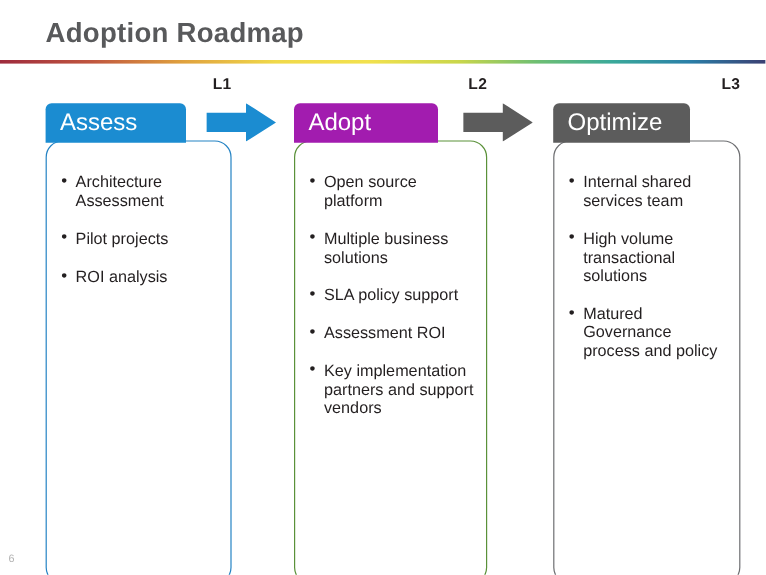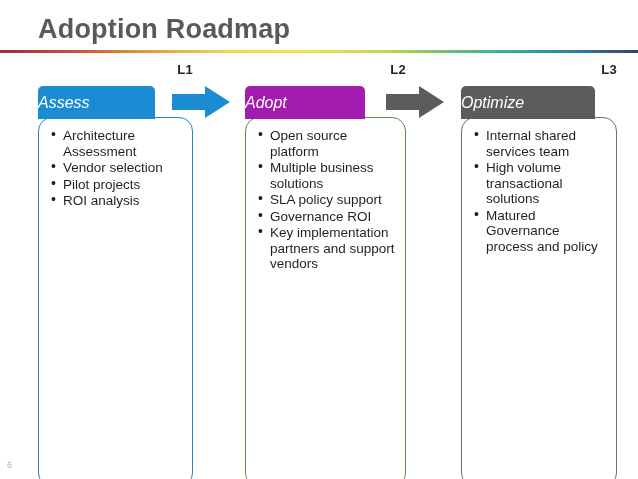--- a/index.html
+++ b/index.html
@@ -13,21 +13,21 @@
     font-family: "Liberation Sans", sans-serif;
     overflow: hidden;
     position: relative;
   }
 
   
   .slide-title {
     position: absolute;
     left: 38px;
     top: 14px;
-    font-size: 27px;
+    font-size: 23px;
     font-weight: bold;
     color: #58595b;
     letter-spacing: 0.2px;
     white-space: nowrap;
   }
 
   
   .divider {
     position: absolute;
     left: 0;
@@ -62,25 +62,25 @@
     color: #231f20;
     letter-spacing: 0.3px;
   }
   .stage-chip {
     position: absolute;
     top: 24px;
     height: 33px;
     border-radius: 5px 5px 0 0;
     box-sizing: border-box;
     color: #ffffff;
-    font-size: 16px;
+    font-size: 20px;
     line-height: 33px;
+    padding-left: 12px;
     white-space: nowrap;
     z-index: 3;
-    font-style: italic;
   }
   .stage-panel {
     position: absolute;
     top: 55px;
     box-sizing: border-box;
     background: #ffffff;
     border: 1.6px solid #1b8cd1;
     border-radius: 14px;
     z-index: 2;
   }
@@ -88,20 +88,21 @@
     margin: 0;
     padding: 10px 8px 0 24px;
     list-style: none;
   }
   .stage-list li {
     position: relative;
     font-size: 13.5px;
     line-height: 15.5px;
     color: #231f20;
     margin-bottom: 1px;
+    margin-top: 16px;
   }
   .stage-list li::before {
     content: "\2022";
     position: absolute;
     left: -12px;
     top: -1px;
     font-size: 14px;
     color: #231f20;
   }
 
@@ -110,21 +111,21 @@
   #stage-assess .stage-chip { left: 0; width: 117px; background: #1b8cd1; }
   #stage-assess .stage-panel { left: 0; width: 155px; height: 370px; border-color: #2483c4; }
 
   
   #stage-adopt { left: 245px; width: 161px; }
   #stage-adopt .stage-chip { left: 0; width: 120px; background: #a21caf; }
   #stage-adopt .stage-panel { left: 0; width: 161px; height: 370px; border-color: #5a9139; }
 
   
   #stage-optimize { left: 461px; width: 156px; }
-  #stage-optimize .stage-chip { left: 0; width: 134px; background: #5c5c5c; }
+  #stage-optimize .stage-chip { left: 0; width: 114px; background: #5c5c5c; }
   #stage-optimize .stage-panel { left: 0; width: 156px; height: 370px; border-color: #6d6e71; }
 
   
   .flow-arrow {
     position: absolute;
     top: 86px;
     width: 58px;
     height: 32px;
     z-index: 4;
   }
@@ -146,42 +147,41 @@
 <div class="slide-title">Adoption Roadmap</div>
 
 <div class="divider"></div>
 
 <div class="stage" id="stage-assess">
   <div class="stage-level">L1</div>
   <div class="stage-chip">Assess</div>
   <div class="stage-panel">
     <ul class="stage-list">
       <li>Architecture Assessment</li>
-      <li>Vendor selection</li>
       <li>Pilot projects</li>
       <li>ROI analysis</li>
     </ul>
   </div>
 </div>
 
 <div class="flow-arrow" id="arrow-1">
   <svg width="58" height="32" viewBox="0 0 58 32">
     <polygon points="0,8 33,8 33,0 58,16 33,32 33,24 0,24" fill="#1b8cd1"></polygon>
   </svg>
 </div>
 
 <div class="stage" id="stage-adopt">
   <div class="stage-level">L2</div>
   <div class="stage-chip">Adopt</div>
   <div class="stage-panel">
     <ul class="stage-list">
       <li>Open source platform</li>
       <li>Multiple business solutions</li>
       <li>SLA policy support</li>
-      <li>Governance ROI</li>
+      <li>Assessment ROI</li>
       <li>Key implementation partners and support vendors</li>
     </ul>
   </div>
 </div>
 
 <div class="flow-arrow" id="arrow-2">
   <svg width="58" height="32" viewBox="0 0 58 32">
     <polygon points="0,8 33,8 33,0 58,16 33,32 33,24 0,24" fill="#5c5c5c"></polygon>
   </svg>
 </div>

